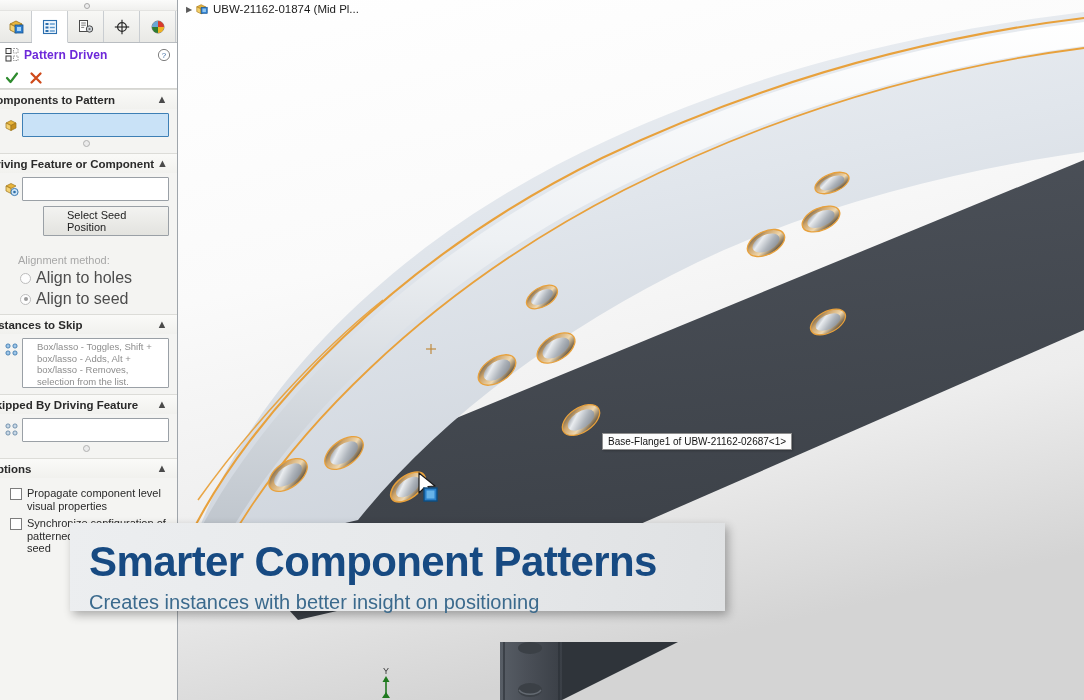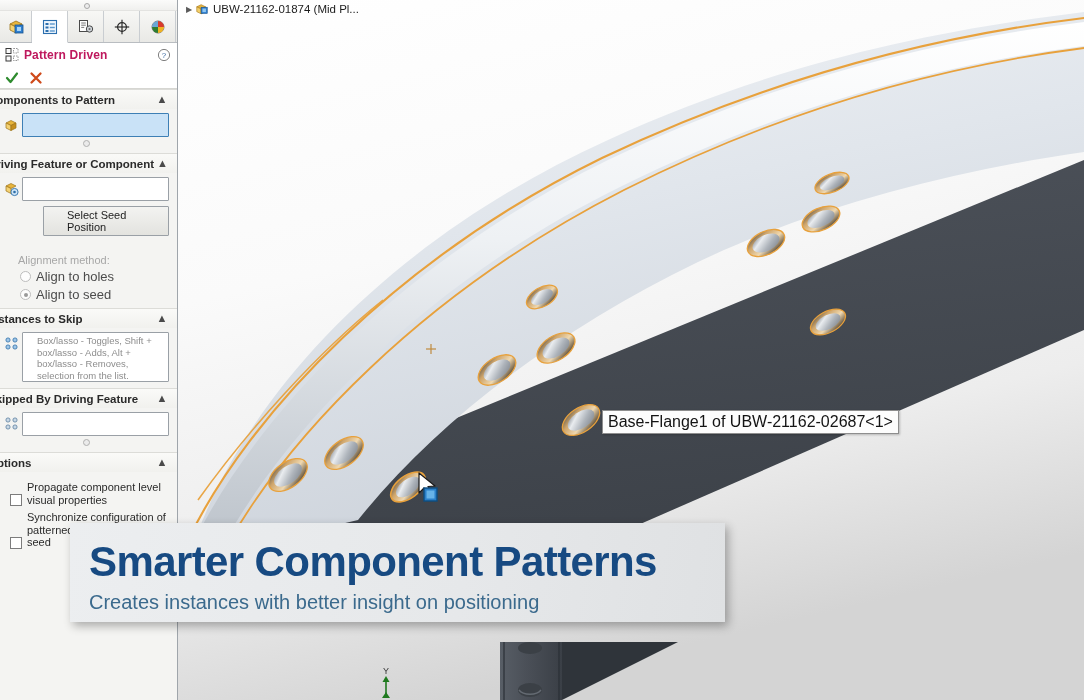--- a/index.html
+++ b/index.html
@@ -63,21 +63,21 @@
 
   
   .pm-title-row {
     display: flex; align-items: center;
     height: 24px;
     padding: 0 6px 0 4px;
     background: #ffffff;
   }
   .pm-title-icon { width: 16px; height: 16px; margin-right: 4px; flex: 0 0 16px;}
   .pm-title {
-    font-size: 12px; font-weight: bold; color: #be185d;
+    font-size: 12px; font-weight: bold; color: #6d28d9;
     letter-spacing: .1px;
     white-space: nowrap;
     flex: 1;
   }
   .pm-help { width: 14px; height: 14px; flex: 0 0 14px; }
 
   
   .pm-actions {
     display: flex; align-items: center;
     height: 22px;
@@ -152,23 +152,23 @@
   .radio {
     width: 11px; height: 11px; border-radius: 50%;
     border: 1px solid #bdbdbd; background: #fdfdfd;
     margin-right: 5px; flex: 0 0 11px;
     position: relative;
   }
   .radio.checked::after {
     content:''; position:absolute; left:2.5px; top:2.5px;
     width:4px; height:4px; border-radius:50%; background:#9a9a9a;
   }
-  .radio-label { font-size: 13px; color: #4c4c4c; }
-
-  .check-row { display: flex; align-items: flex-end; margin: 5px 0 0 6px; }
+  .radio-label { font-size: 16px; color: #4c4c4c; }
+
+  .check-row { display: flex; align-items: flex-start; margin: 5px 0 0 6px; }
   .checkbox {
     width: 12px; height: 12px;
     border: 1px solid #7c7c7c; background: #ffffff;
     margin: 1px 5px 0 0; flex: 0 0 12px;
   }
   .check-label { font-size: 11px; color: #2a2a2a; line-height: 12.5px; }
 
   
   #viewport {
     position: absolute;
@@ -184,42 +184,42 @@
     white-space: nowrap;
     z-index: 6;
   }
   .tree-arrow {
     width: 12px; text-align: center; color: #5a5a5a; font-size: 8px;
   }
   .tree-ico { width: 14px; height: 14px; margin-right: 4px; }
 
   .tooltip {
     position: absolute;
-    left: 424px; top: 410px;
+    left: 424px; top: 433px;
     background: #fdfdfd;
     border: 1px solid #8e8e8e;
-    font-size: 16px;
+    font-size: 10px;
     color: #141414;
     padding: 2px 5px;
     white-space: nowrap;
     z-index: 8;
     box-shadow: 1px 1px 2px rgba(0,0,0,.22);
   }
 
   .triad-label {
     position: absolute; left: 205px; top: 666px;
     font-size: 9px; color: #3a3a3a;
     z-index: 6;
   }
 
   
   #banner {
     position: absolute;
     left: 70px; top: 523px;
-    width: 655px; height: 99px;
+    width: 655px; height: 88px;
     background: linear-gradient(100deg,#eceef0 0%,#e6e8ea 60%,#dfe1e3 100%);
     box-shadow: 3px 4px 9px rgba(0,0,0,.30);
     z-index: 30;
     padding: 16px 0 0 19px;
   }
   #banner .b-title {
     font-size: 42px;
     font-weight: bold;
     color: #174a82;
     letter-spacing: -.6px;

